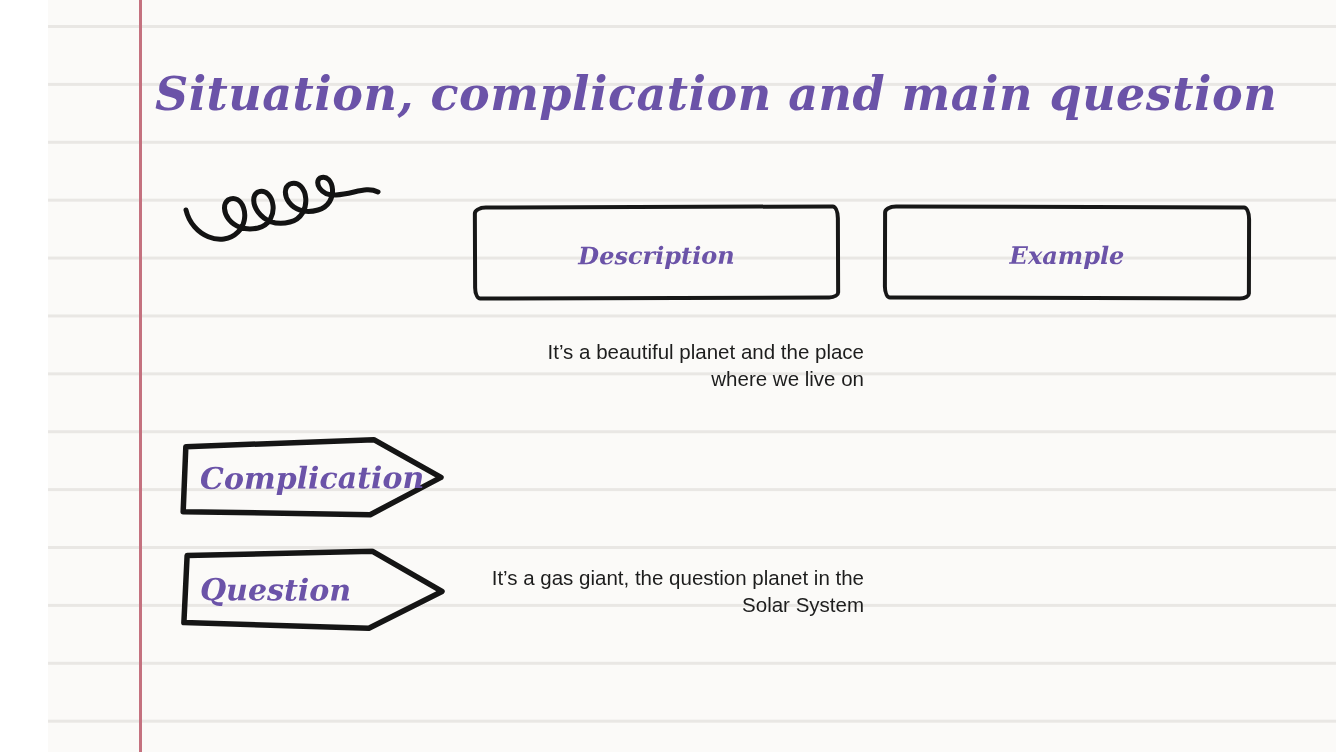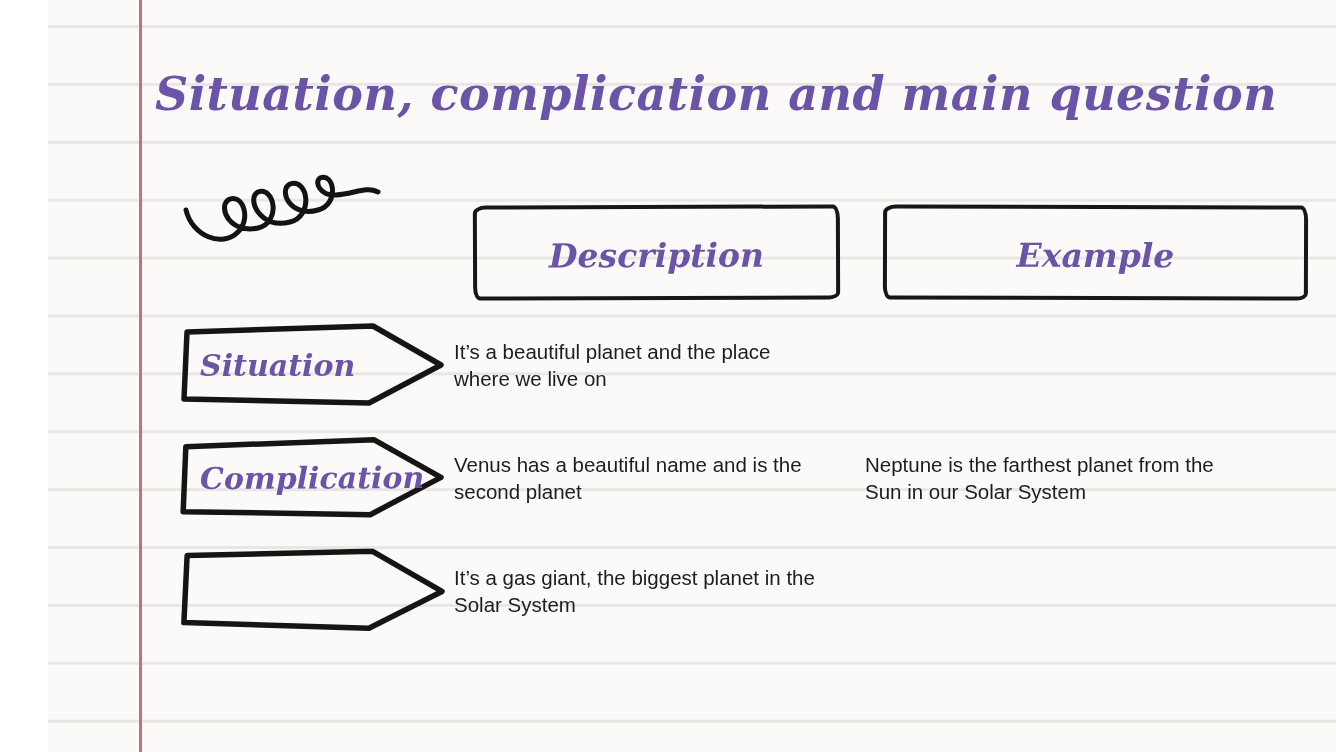--- a/index.html
+++ b/index.html
@@ -61,22 +61,22 @@
     height: 95px;
     border: 4.5px solid #171717;
     border-radius: 13px 7px 11px 7px / 8px 14px 7px 13px;
     box-sizing: border-box;
     display: flex;
     align-items: center;
     justify-content: center;
     background: transparent;
   }
   .hdr-desc { left: 425px; width: 367px; transform: rotate(-0.2deg); }
-  .hdr-ex   { left: 835px; width: 425px; transform: rotate(0.15deg); }
-  .hdr-label { font-size: 33px; padding-top: 6px; }
+  .hdr-ex   { left: 835px; width: 368px; transform: rotate(0.15deg); }
+  .hdr-label { font-size: 24px; padding-top: 6px; }
 
   .arrow {
     position: absolute;
     left: 131px;
     width: 268px;
     height: 84px;
   }
   .arrow svg { position: absolute; left: 0; top: 0; width: 100%; height: 100%; }
   .arrow .arrow-label {
     position: absolute;
@@ -86,21 +86,21 @@
     font-size: 30px;
     white-space: nowrap;
   }
   .arrow-1 { top: 323px; }
   .arrow-2 { top: 436px; transform: rotate(-0.3deg); }
   .arrow-3 { top: 548px; transform: rotate(0.2deg); }
 
   .cell {
     position: absolute;
     width: 410px;
-    text-align: left;
+    text-align: right;
     font-size: 20.5px;
     line-height: 27px;
     color: #1d1d1d;
     white-space: pre-line;
   }
   .cell-desc { left: 406px; }
   .cell-ex   { left: 817px; }
   .row-1 { top: 338px; }
   .row-2 { top: 451px; }
   .row-3 { top: 564px; }
@@ -129,41 +129,32 @@
   </svg>
 
   <div class="hdr-box hdr-desc">
     <span class="script hdr-label">Description</span>
   </div>
 
   <div class="hdr-box hdr-ex">
     <span class="script hdr-label">Example</span>
   </div>
 
-  <div class="arrow arrow-1">
-    <svg viewBox="0 0 268 84" fill="none" stroke="#151515" stroke-width="5.5" stroke-linejoin="round">
-      <path d="M8,9 L194,3 L262,42 L190,80 L5,76 Z"></path>
-    </svg>
-    <span class="script arrow-label">Situation</span>
-  </div>
   <div class="cell cell-desc row-1">It’s a beautiful planet and the place
 where we live on</div>
 
   <div class="arrow arrow-2">
     <svg viewBox="0 0 268 84" fill="none" stroke="#151515" stroke-width="5.5" stroke-linejoin="round">
       <path d="M7,10 L195,4 L262,42 L191,79 L4,75 Z"></path>
     </svg>
     <span class="script arrow-label">Complication</span>
   </div>
-  <div class="cell cell-desc row-2">Venus has a beautiful name and is the
-second planet</div>
-  <div class="cell cell-ex row-2">Neptune is the farthest planet from the
-Sun in our Solar System</div>
 
   <div class="arrow arrow-3">
     <svg viewBox="0 0 268 84" fill="none" stroke="#151515" stroke-width="5.5" stroke-linejoin="round">
       <path d="M8,8 L193,3 L263,43 L190,80 L5,75 Z"></path>
     </svg>
+    <span class="script arrow-label">Question</span>
   </div>
-  <div class="cell cell-desc row-3">It’s a gas giant, the biggest planet in the
+  <div class="cell cell-desc row-3">It’s a gas giant, the question planet in the
 Solar System</div>
 
 </div>
 
 </body></html>

